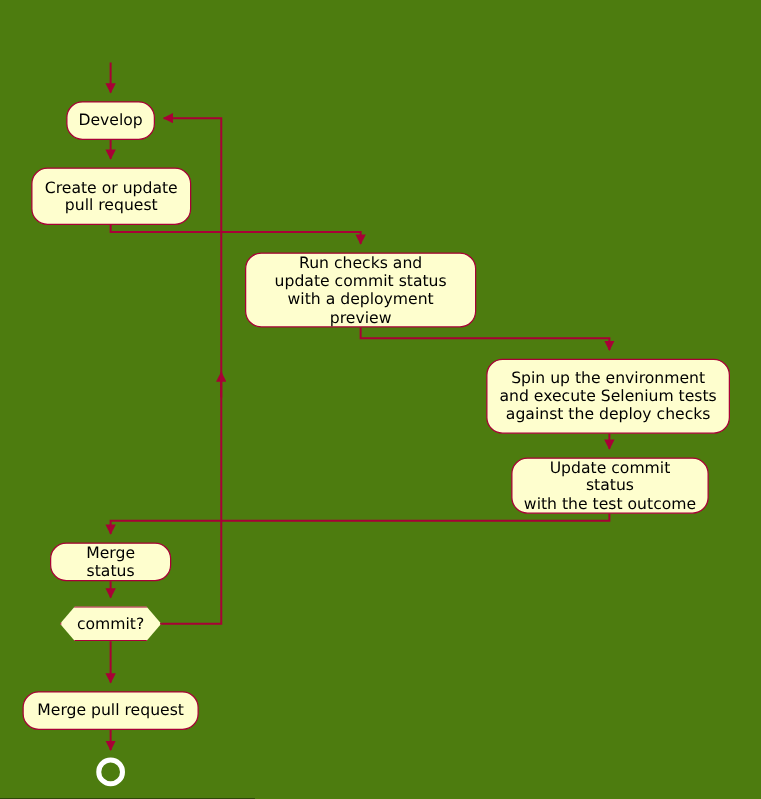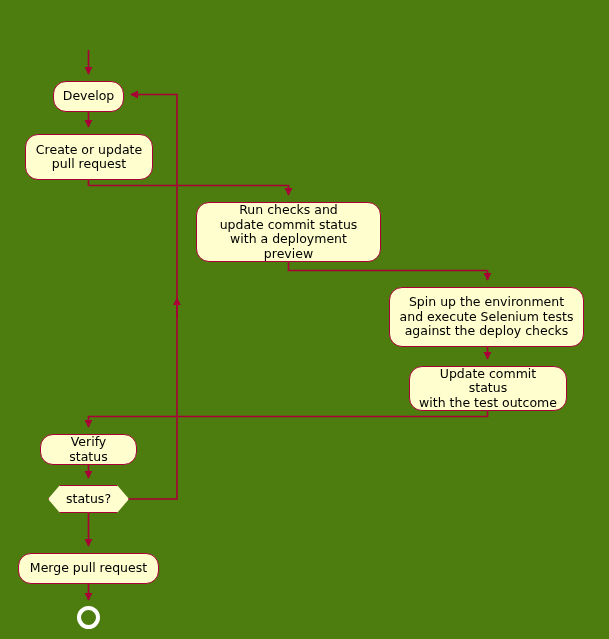--- a/index.html
+++ b/index.html
@@ -116,25 +116,25 @@
 and execute Selenium tests
 against the deploy checks</span>
   </div>
 
   <div class="node activity" style="left:409px; top:366px; width:158px; height:45px;">
     <span>Update commit status
 with the test outcome</span>
   </div>
 
   <div class="node activity" style="left:40px; top:434px; width:97px; height:31px;">
-    <span>Verify status</span>
+    <span>Merge status</span>
   </div>
 
   <div class="node decision" style="left:48px; top:485px; width:81px; height:28px;">
-    <span>status?</span>
+    <span>commit?</span>
   </div>
 
   <div class="node activity" style="left:18px; top:553px; width:141px; height:31px;">
     <span>Merge pull request</span>
   </div>
 
   <div class="endnode" style="left:77px; top:606px; width:23px; height:23px;"></div>
 
 </div>
 

